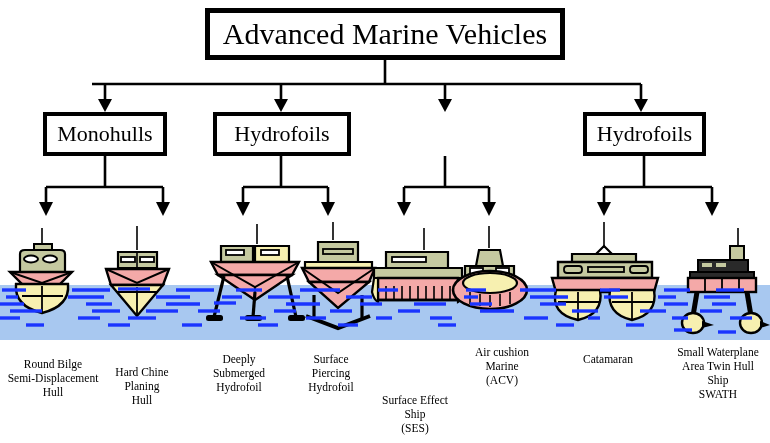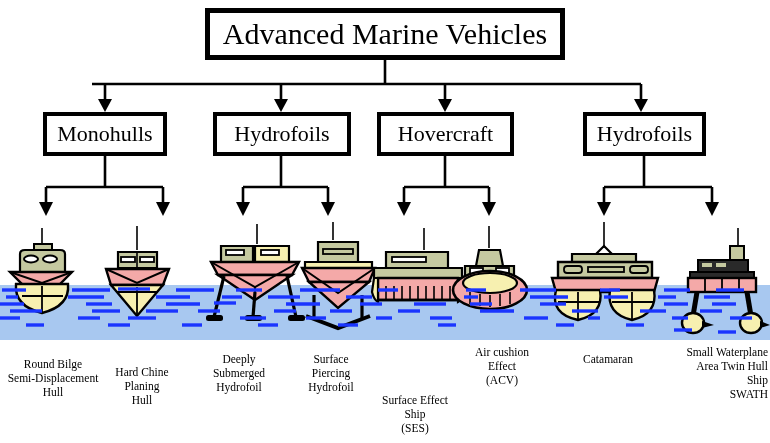--- a/index.html
+++ b/index.html
@@ -50,21 +50,21 @@
     color:#000;
     white-space:pre-line;
   }
   #cap-0{left:4px;top:345px;width:98px;margin-top:12px;}
   #cap-1{left:100px;top:345px;width:84px;margin-top:20px;}
   #cap-2{left:196px;top:352px;width:86px;}
   #cap-3{left:288px;top:352px;width:86px;}
   #cap-4{left:372px;top:345px;width:86px;margin-top:48px;}
   #cap-5{left:460px;top:345px;width:84px;}
   #cap-6{left:565px;top:352px;width:86px;}
-  #cap-7{left:668px;top:345px;width:100px;text-align:right;}
+  #cap-7{left:668px;top:345px;width:100px;}
 </style>
 </head>
 <body>
 
 <div id="stage">
 
   <div id="water"></div>
 
   <svg id="svgroot" viewBox="0 0 770 443">
     <defs>
@@ -349,41 +349,40 @@
       <line x1="718" y1="332" x2="736" y2="332"></line>
     </g>
   </svg>
 
   <div class="box title" id="box-title">Advanced Marine Vehicles</div>
 
   <div class="box lvl2" id="box-hydrofoils">Hydrofoils</div>
 
   <div class="box lvl2" id="box-monohulls">Monohulls</div>
 
-  <div class="box lvl2" id="box-hovercraft">Hovercraft</div>
 
   <div class="box lvl2" id="box-multihulls">Hydrofoils</div>
 
   <div class="caption" id="cap-0">Round Bilge
 Semi-Displacement
 Hull</div>
   <div class="caption" id="cap-1">Hard Chine
 Planing
 Hull</div>
   <div class="caption" id="cap-2">Deeply
 Submerged
 Hydrofoil</div>
   <div class="caption" id="cap-3">Surface
 Piercing
 Hydrofoil</div>
   <div class="caption" id="cap-4">Surface Effect
 Ship
 (SES)</div>
   <div class="caption" id="cap-5">Air cushion
-Effect
+Marine
 (ACV)</div>
   <div class="caption" id="cap-6">Catamaran</div>
   <div class="caption" id="cap-7">Small Waterplane
 Area Twin Hull
 Ship
 SWATH</div>
 
 </div>
 
 </body></html>

